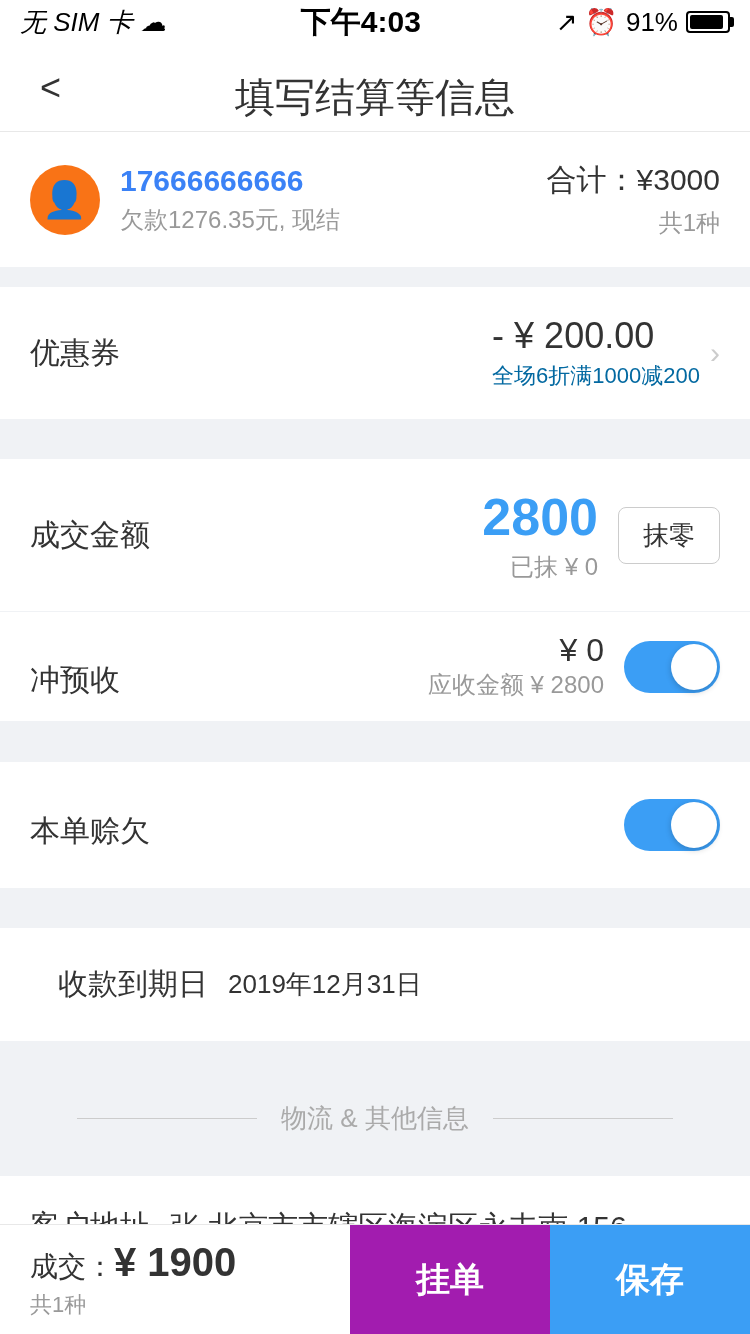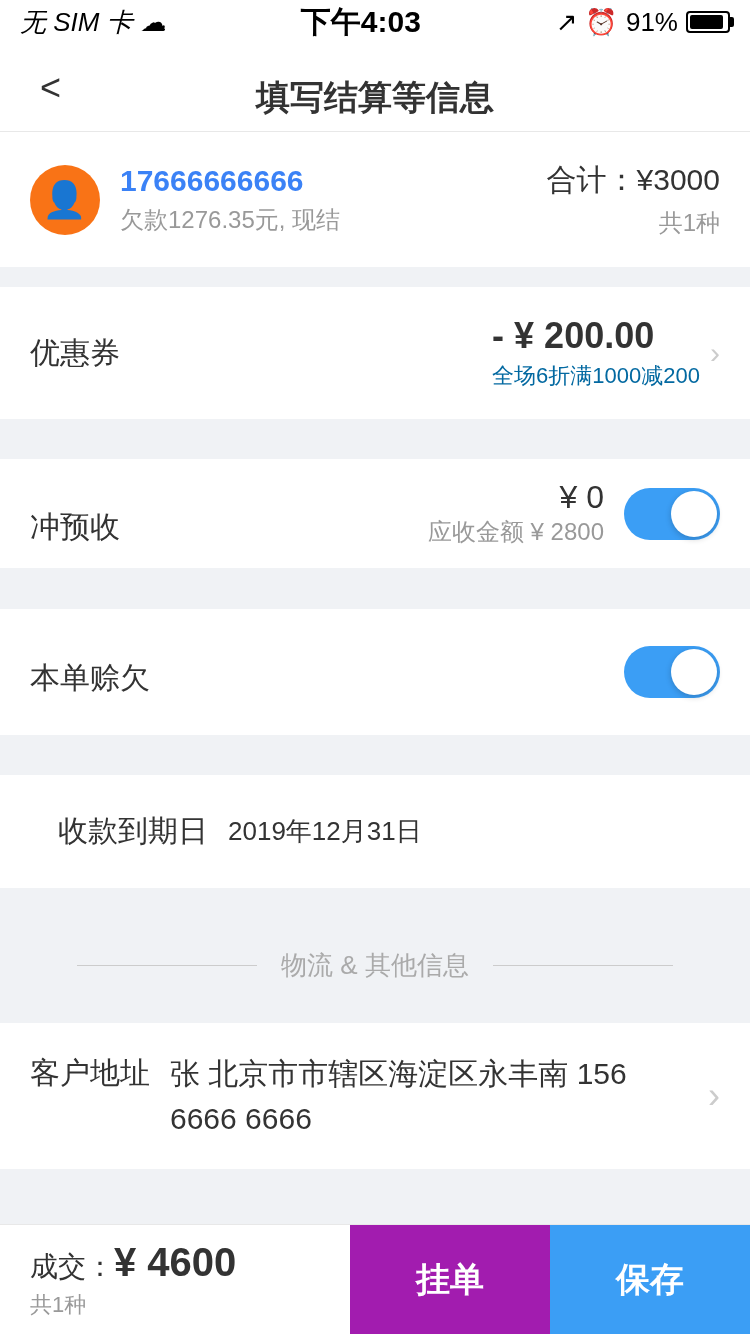--- a/index.html
+++ b/index.html
@@ -58,22 +58,22 @@
     .nav-back {
       font-size: 36px;
       color: #333;
       cursor: pointer;
       padding: 10px;
     }
     .nav-title {
       position: absolute;
       left: 50%;
       transform: translateX(-50%);
-      font-size: 34px;
-      font-weight: 700;
+      font-size: 40px;
+      font-weight: 400;
       color: #333;
       margin-top: 20px;
     }
 
     
     .content {
       width: 750px;
       padding-bottom: 120px;
     }
 
@@ -105,21 +105,21 @@
     .coupon-row {
       background: #fff;
       padding: 28px 30px;
       display: flex;
       align-items: center;
       justify-content: space-between;
       margin-bottom: 20px;
     }
     .coupon-label { font-size: 30px; color: #333; }
     .coupon-right { display: flex; align-items: center; gap: 10px; }
-    .coupon-discount { font-size: 36px; color: #333; font-weight: 700; }
+    .coupon-discount { font-size: 36px; color: #333; font-weight: 400; }
     .coupon-desc { font-size: 22px; color: #0369a1; text-align: right; margin-top: 4px; }
     .chevron-icon { font-size: 30px; color: #ccc; }
 
     
     .section-divider {
       height: 20px;
       background: #f0f2f5;
     }
 
     
@@ -331,20 +331,30 @@
         <div class="coupon-discount">- ¥ 200.00</div>
         <div class="coupon-desc">全场6折满1000减200</div>
       </div>
       <span class="chevron-icon">›</span>
     </div>
   </div>
 
   <div class="section-divider"></div>
 
   <div class="form-section">
+    <div class="form-row">
+      <span class="form-row-label">成交金额</span>
+      <div class="form-row-right">
+        <div>
+          <div class="amount-value">2800</div>
+          <div class="amount-sub">已抹  ¥ 0</div>
+        </div>
+        <button class="round-btn">抹零</button>
+      </div>
+    </div>
 
     <div class="chong-row">
       <span class="chong-label">冲预收</span>
       <div class="chong-right">
         <div class="chong-amount-block">
           <div class="chong-amount">¥ 0</div>
           <div class="chong-sub">应收金额 ¥ 2800</div>
         </div>
         <div class="toggle">
           <div class="toggle-knob"></div>
@@ -382,19 +392,19 @@
     <span class="address-value">张 北京市市辖区海淀区永丰南 156 6666 6666</span>
     <span class="chevron-icon" style="font-size:36px;color:#ccc;align-self:center;margin-left:10px;">›</span>
   </div>
 
   <div class="gray-bg-area"></div>
 </div>
 
 <div class="bottom-bar">
   <div class="bottom-summary">
     <div class="bottom-deal">
-      <span>成交：</span><span class="bottom-deal-amount">¥ 4600</span>
+      <span>成交：</span><span class="bottom-deal-amount">¥ 1900</span>
     </div>
     <div class="bottom-deal-sub">共1种</div>
   </div>
   <div class="btn-hang">挂单</div>
   <div class="btn-save">保存</div>
 </div>
 
 </body></html>

